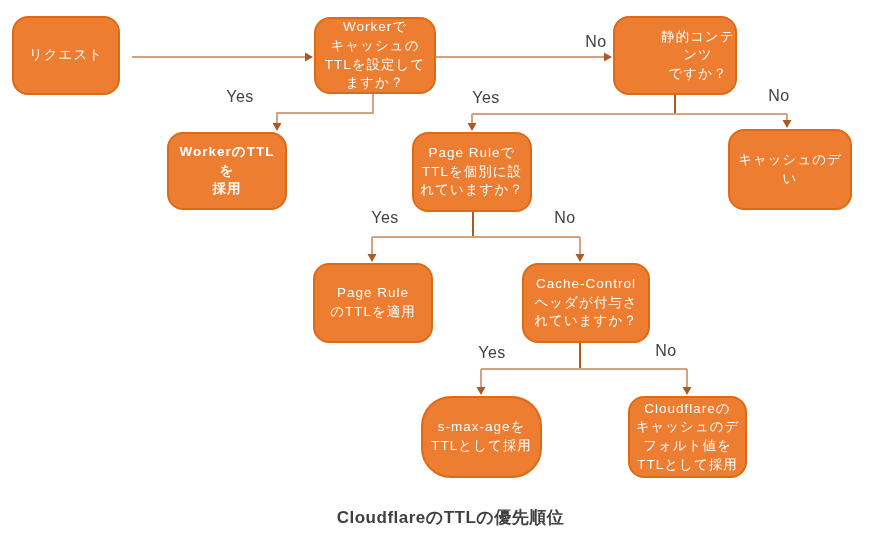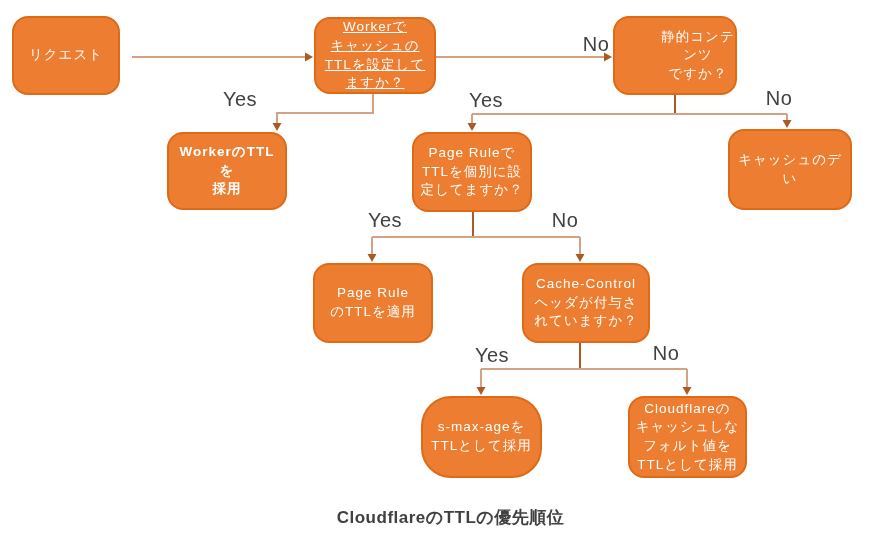--- a/index.html
+++ b/index.html
@@ -36,21 +36,21 @@
     display:block;width:100%;
     text-align:center;
     font-size:13.5px;line-height:1.38;
     letter-spacing:1px;
     white-space:pre-line;
   }
   .edge-label{
     position:absolute;
     transform:translateX(-50%);
     color:var(--label-text);
-    font-size:20px;
+    font-size:16px;
     letter-spacing:0.5px;
     white-space:nowrap;
   }
   .caption{
     position:absolute;left:0;right:0;top:506px;
     text-align:center;
     transform:translateX(9px);
     color:var(--label-text);
     font-size:17px;font-weight:bold;
     letter-spacing:0.5px;
@@ -90,60 +90,60 @@
     <path class="connector" d="M481,369 H687"></path>
     <path class="connector" d="M481,369 V387"></path>
     <polygon class="arrowhead" points="476.5,387 485.5,387 481,395"></polygon>
     <path class="connector" d="M687,369 V387"></path>
     <polygon class="arrowhead" points="682.5,387 691.5,387 687,395"></polygon>
   </svg>
 
   <div class="node" style="left:12px;top:16px;width:108px;height:79px;">
     <span class="node-text">リクエスト</span>
   </div>
-  <div class="node" style="left:314px;top:17px;width:122px;height:77px;text-decoration:underline;">
+  <div class="node" style="left:314px;top:17px;width:122px;height:77px;">
     <span class="node-text">Workerで
 キャッシュの
 TTLを設定して
 ますか？</span>
   </div>
   <div class="node" style="left:613px;top:16px;width:124px;height:79px;padding-left:46px;">
     <span class="node-text">静的コンテンツ
 ですか？</span>
   </div>
   <div class="node" style="left:167px;top:132px;width:120px;height:78px;font-weight:bold;">
     <span class="node-text">WorkerのTTL
 を
 採用</span>
   </div>
   <div class="node" style="left:412px;top:132px;width:120px;height:80px;">
     <span class="node-text">Page Ruleで
 TTLを個別に設
-定してますか？</span>
+れていますか？</span>
   </div>
   <div class="node" style="left:728px;top:129px;width:124px;height:81px;">
     <span class="node-text">キャッシュのデ
 い</span>
   </div>
   <div class="node" style="left:313px;top:263px;width:120px;height:80px;">
     <span class="node-text">Page Rule
 のTTLを適用</span>
   </div>
   <div class="node" style="left:522px;top:263px;width:128px;height:80px;">
     <span class="node-text">Cache-Control
 ヘッダが付与さ
 れていますか？</span>
   </div>
   <div class="node" style="left:421px;top:396px;width:121px;height:82px;border-radius:30px;">
     <span class="node-text">s-max-ageを
 TTLとして採用</span>
   </div>
   <div class="node" style="left:628px;top:396px;width:119px;height:82px;">
     <span class="node-text">Cloudflareの
-キャッシュしな
+キャッシュのデ
 フォルト値を
 TTLとして採用</span>
   </div>
 
   <div class="edge-label" style="left:596px;top:33px;">No</div>
   <div class="edge-label" style="left:240px;top:88px;">Yes</div>
   <div class="edge-label" style="left:486px;top:89px;">Yes</div>
   <div class="edge-label" style="left:779px;top:87px;">No</div>
   <div class="edge-label" style="left:385px;top:209px;">Yes</div>
   <div class="edge-label" style="left:565px;top:209px;">No</div>

